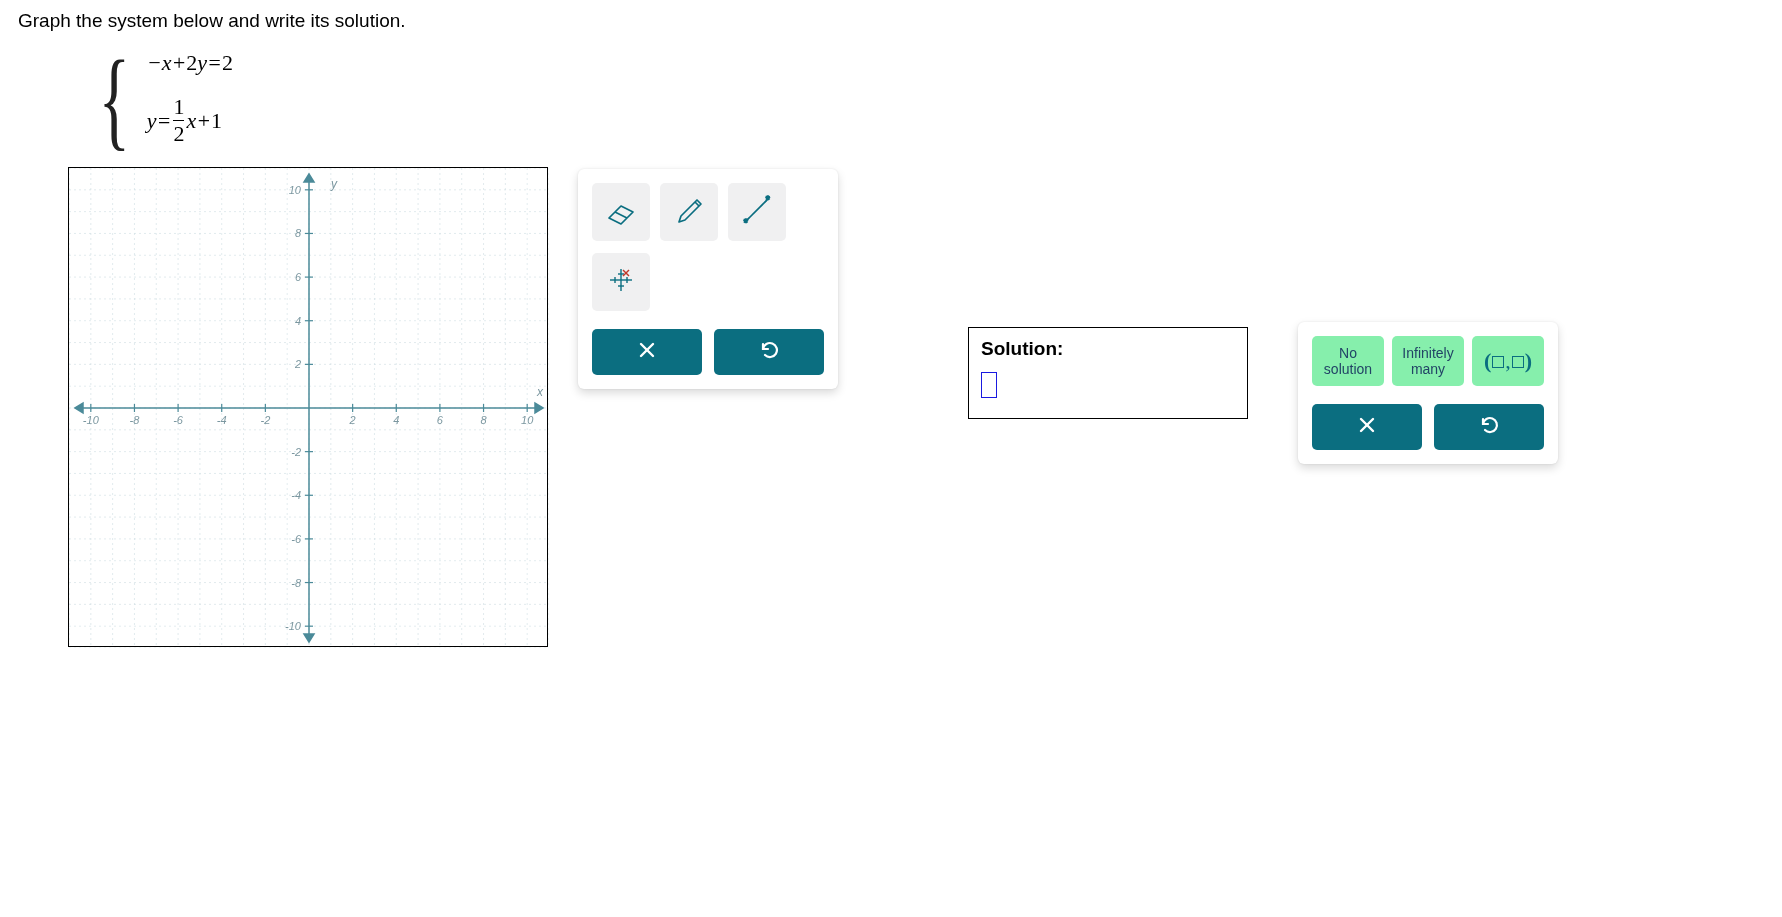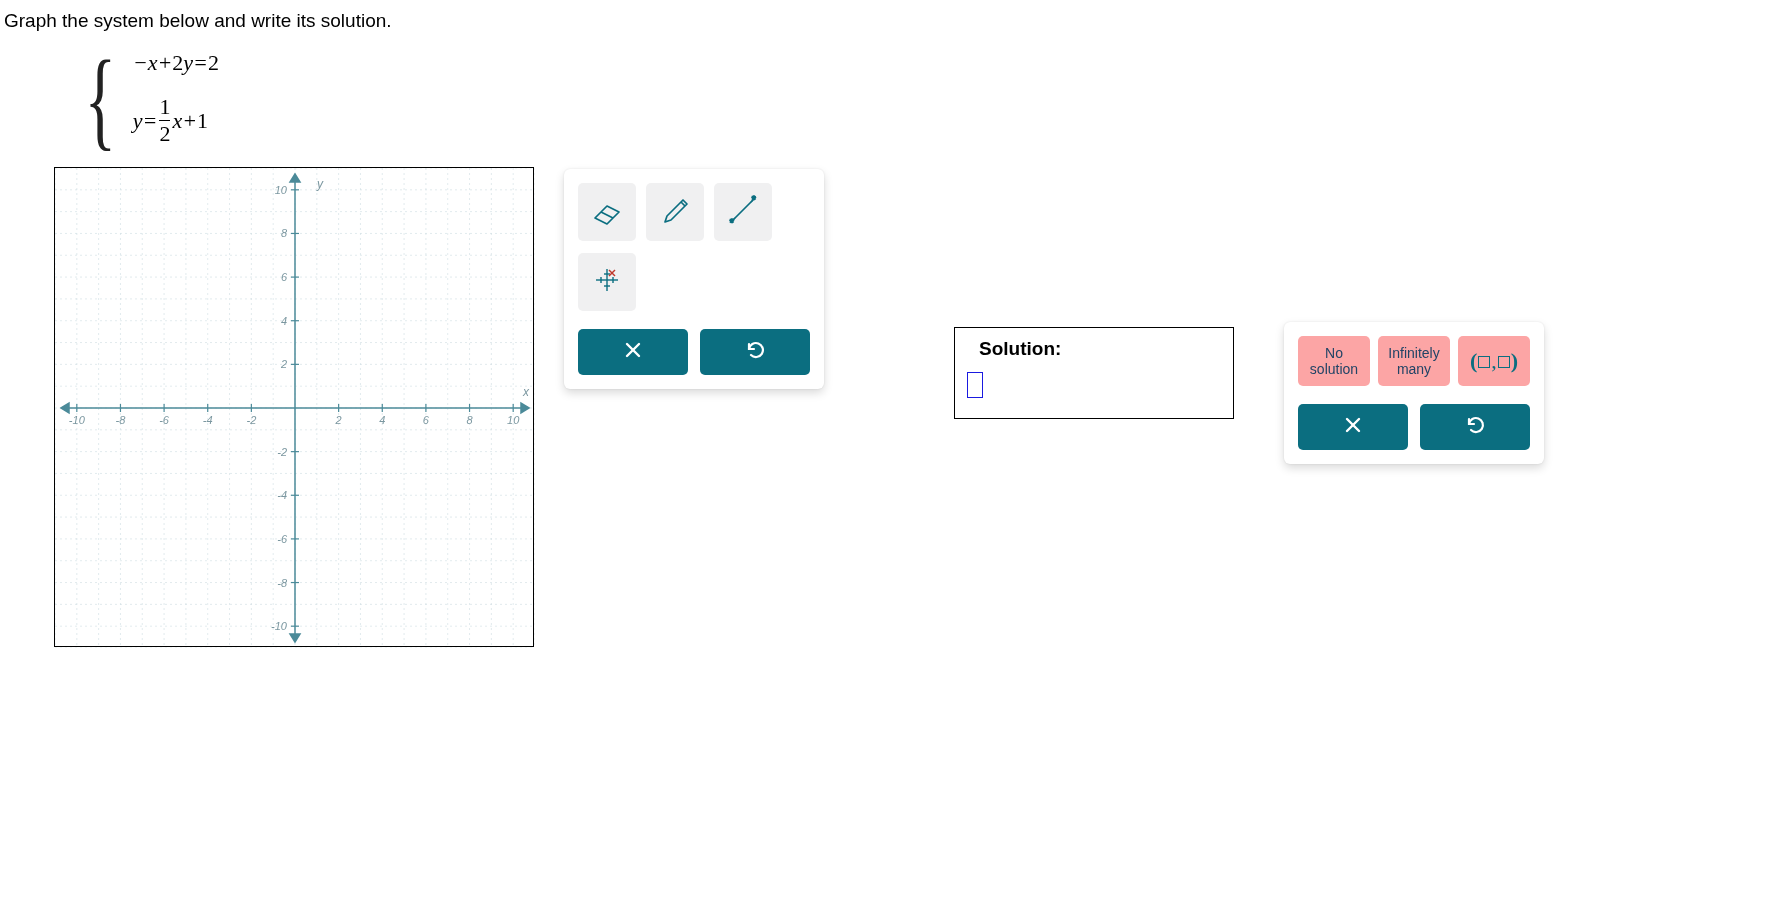--- a/index.html
+++ b/index.html
@@ -3,21 +3,21 @@
 <meta charset="utf-8">
 <style>
   * { box-sizing: border-box; }
   html, body {
     margin: 0; padding: 0;
     font-family: Arial, Helvetica, sans-serif;
     font-size: 19px;
     color: #000;
     background: #fff;
   }
-  .page { padding: 10px 4px; width: 1782px; }
+  .page { padding: 10px 18px; width: 1782px; }
   .question-text { margin: 0 0 18px 0; }
   .equation-block {
     display: flex;
     align-items: center;
     margin: 0 0 20px 70px;
     font-family: "Times New Roman", Times, serif;
     font-size: 22px;
   }
   .brace {
     font-family: "Times New Roman", Times, serif;
@@ -74,39 +74,39 @@
   .panel-1-wrap { padding-top:6px;}
 
   
   .solution-box {
     margin-left:100px;
     margin-top:160px;
     width: 280px;
     border:1.5px solid #000;
     padding:10px 12px 20px;
   }
-  .solution-label { font-weight:bold;margin-left:12px;}
+  .solution-label { font-weight:bold;}
   .solution-input {
     margin-top:12px;
     width:16px; height:26px;
     border:1.5px solid #1a1ae0;
     display:block;
   }
 
   
   .panel-2 {
     margin-left:20px;
     margin-top:155px;
     width:260px;
   }
   .opt-row { display:flex; gap:8px; align-items:center;}
   .opt-btn {
     flex:1;
     height:50px;
-    background:#fca5a5;
+    background:#86efac;
     border-radius:5px;
     display:flex; align-items:center; justify-content:center;
     text-align:center;
     color:#246;
     font-size:14px;
     cursor:pointer;
     line-height:1.15;
   }
   .opt-btn.pair { color:#0b6e80; font-size:22px; font-family:"Times New Roman",serif;}
   .opt-btn.pair .sq { display:inline-block; width:12px; height:12px; border:1.4px solid #0b6e80; margin:0 1px; position:relative; top:0px;}

